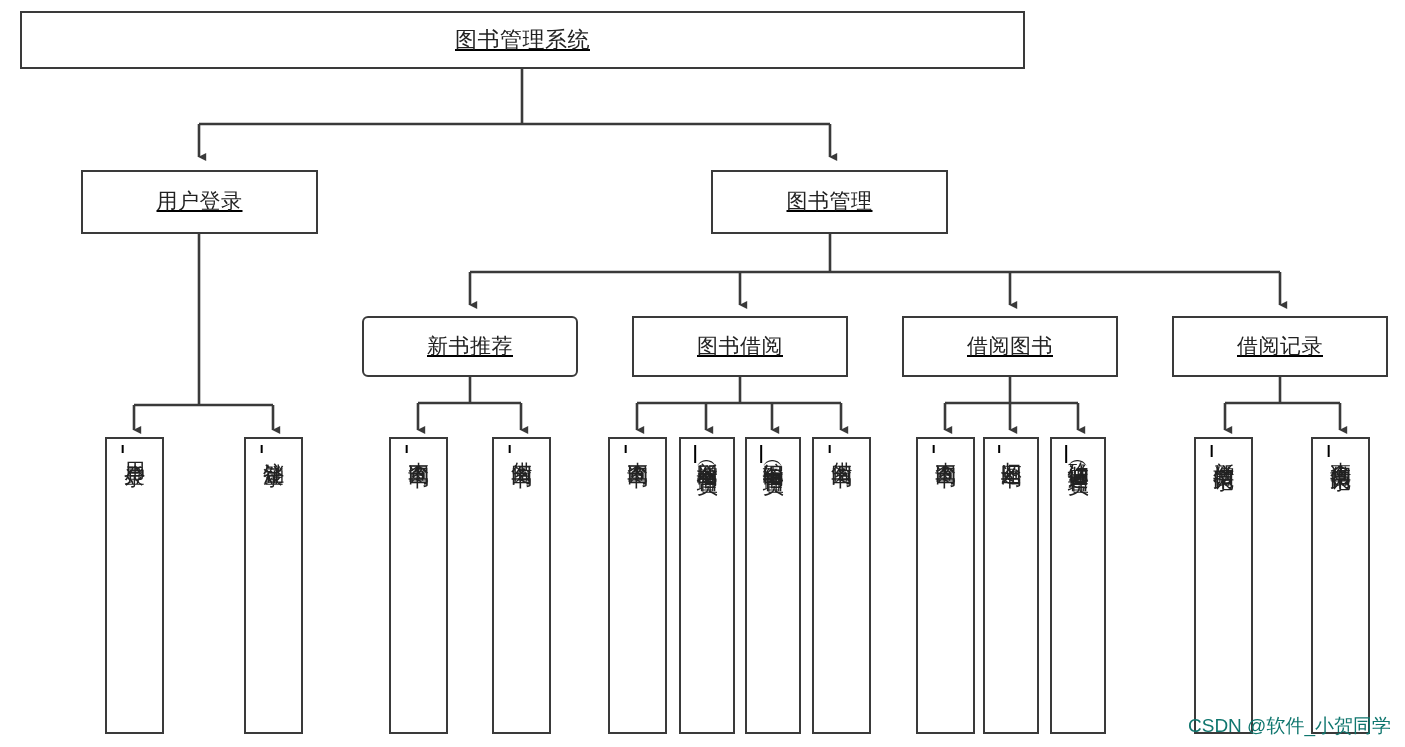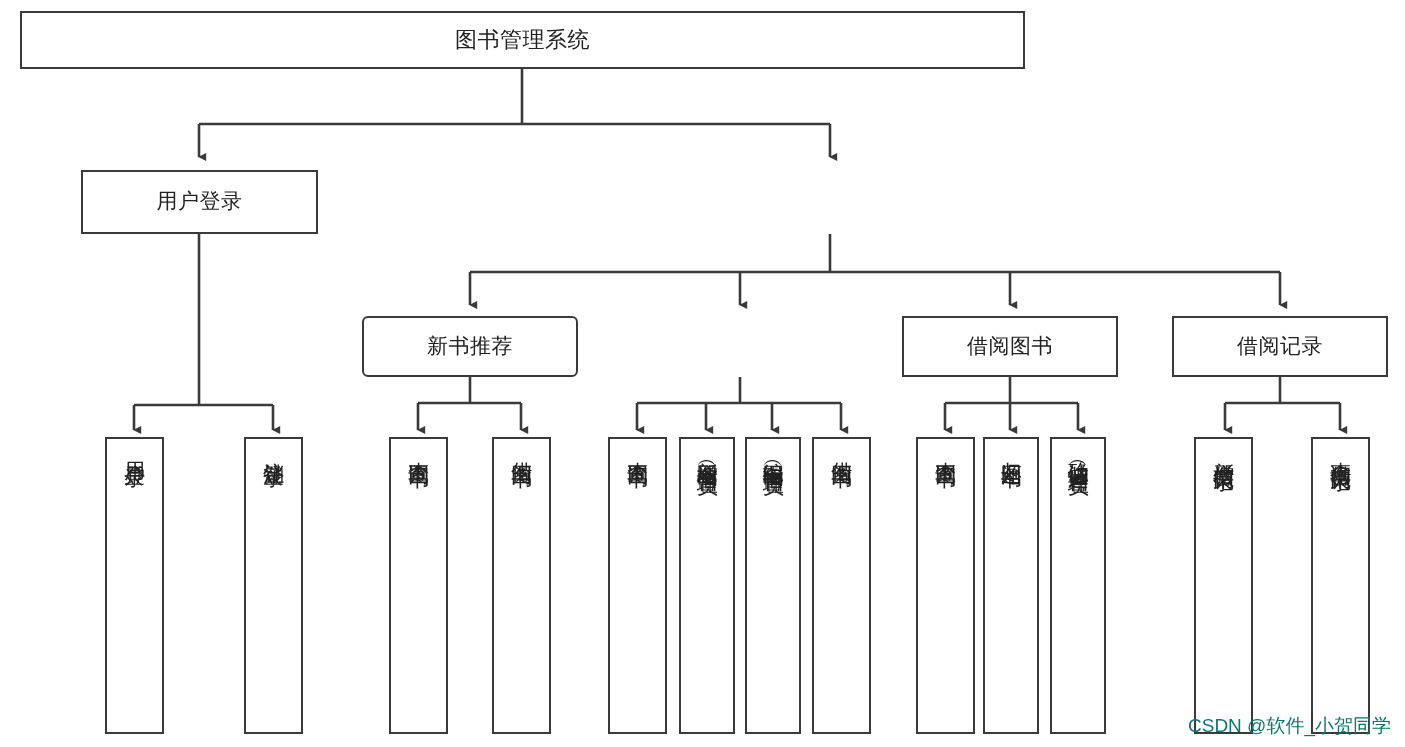--- a/index.html
+++ b/index.html
@@ -28,20 +28,21 @@
   }
   .node-box {
     position: absolute;
     box-sizing: border-box;
     background: #ffffff;
     border: 2.5px solid #3a3a3a;
     display: flex;
     align-items: center;
     justify-content: center;
     overflow: hidden;
+    text-decoration: underline;
   }
   .node-label {
     color: #222222;
     letter-spacing: 0.5px;
     white-space: pre;
     text-align: center;
   }
   .node-box.horizontal .node-label {
     font-size: 21px;
     line-height: 1.1;
@@ -137,24 +138,30 @@
     </g>
   </svg>
 
   <div class="node-box root horizontal" style="left:20px; top:11px; width:1005px; height:58px;">
     <span class="node-label">图书管理系统</span>
   </div>
 
   <div class="node-box horizontal" style="left:81px; top:170px; width:237px; height:64px;">
     <span class="node-label">用户登录</span>
   </div>
+  <div class="node-box horizontal" style="left:711px; top:170px; width:237px; height:64px;">
+    <span class="node-label">图书管理</span>
+  </div>
 
   <div class="node-box horizontal" style="left:362px; top:316px; width:216px; height:61px;border-radius:6px;">
     <span class="node-label">新书推荐</span>
   </div>
+  <div class="node-box horizontal" style="left:632px; top:316px; width:216px; height:61px;">
+    <span class="node-label">图书借阅</span>
+  </div>
   <div class="node-box horizontal" style="left:902px; top:316px; width:216px; height:61px;">
     <span class="node-label">借阅图书</span>
   </div>
   <div class="node-box horizontal" style="left:1172px; top:316px; width:216px; height:61px;">
     <span class="node-label">借阅记录</span>
   </div>
 
   <div class="node-box vertical" style="left:105px; top:437px; width:59px; height:297px;">
     <span class="node-label">用户登录</span>
   </div>

